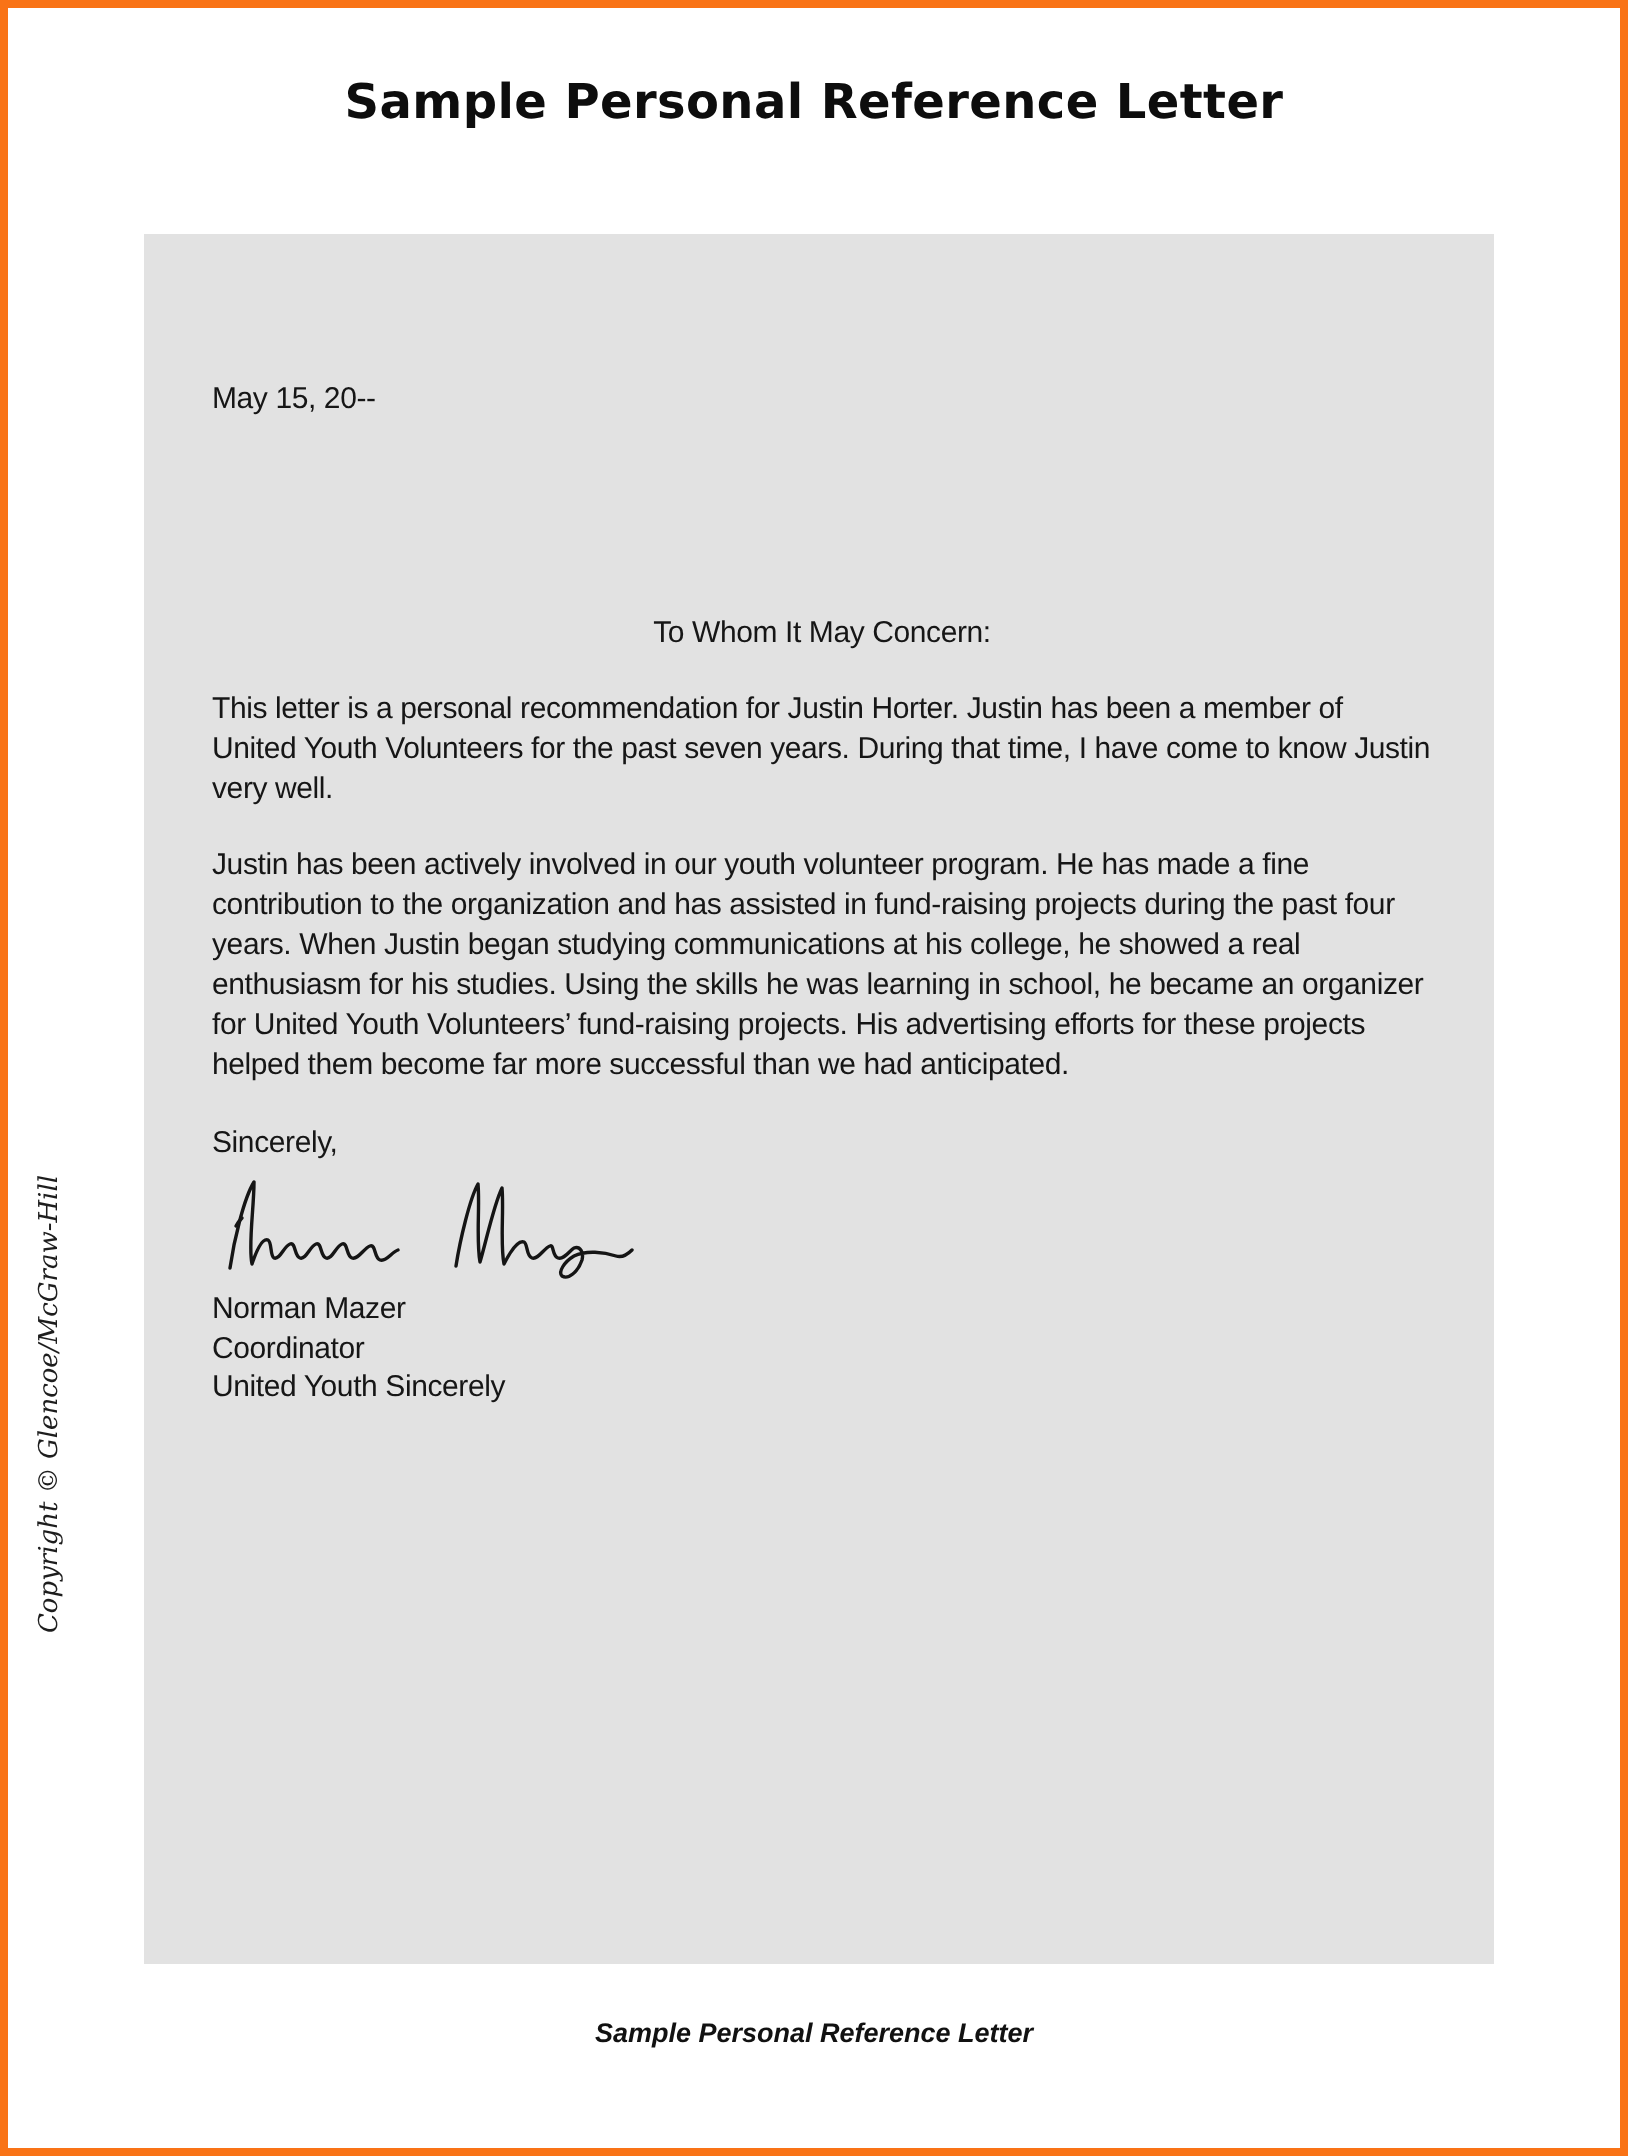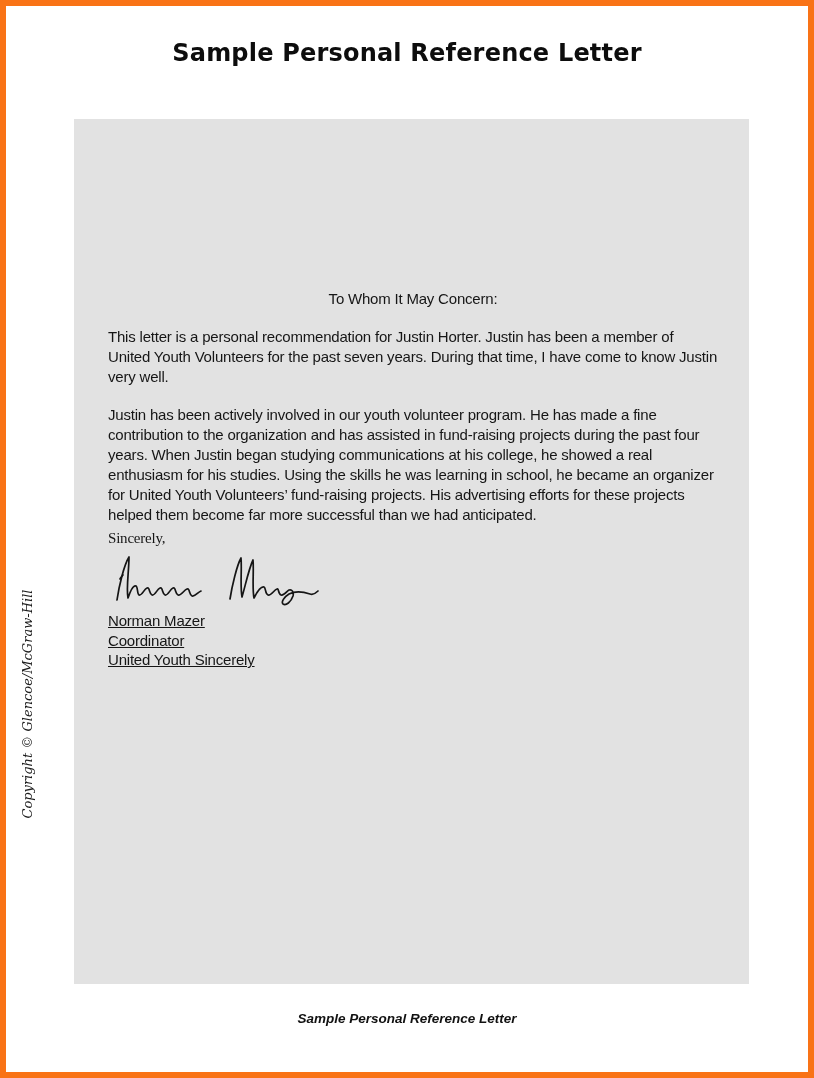--- a/index.html
+++ b/index.html
@@ -6,21 +6,21 @@
   html, body { background:#ffffff; }
   body {
     width:814px; height:1078px;
     font-family:"Liberation Sans", sans-serif;
     position:relative;
   }
   .page {
     position:absolute; inset:0;
     width:814px; height:1078px;
     background:#ffffff;
-    border:6px solid #f97316;
+    border:4px solid #f97316;
     overflow:hidden;
   }
   .title {
     position:absolute; top:33px; left:0; width:100%;
     text-align:center;
     font-family:"DejaVu Sans", sans-serif;
     font-weight:700; font-size:24px; color:#0d0d0d;
     letter-spacing:0.2px;
   }
   .copyright {
@@ -34,42 +34,43 @@
     position:absolute; left:68px; top:113px;
     width:675px; height:865px;
     background:#e2e2e2;
     padding:73px 30px 0 34px;
     color:#161616;
     font-size:15px; line-height:20px; letter-spacing:-0.2px;
   }
   .letter-box p { max-width:610px; }
   .salutation { margin-top:97px;text-align:center; }
   .para { margin-top:18px; }
-  .closing { margin-top:3px;font-family:Liberation Serif, serif; }
+  .closing { margin-top:19px; }
   .signature { margin-top:5px; width:218px; height:58px; }
   .signature svg { display:block; }
-  .signer-block p { margin:0; line-height:19.5px;text-decoration:underline; }
+  .signer-block p { margin:0; line-height:19.5px; }
   .footer {
     position:absolute; top:1005px; left:0; width:100%;
     text-align:center;
     font-family:"Liberation Sans", sans-serif;
     font-style:italic; font-weight:700; font-size:13.5px; color:#111111;
   }
 </style>
 </head>
 <body>
 
 <div class="page">
 
   <h1 class="title">Sample Personal Reference Letter</h1>
 
   <div class="copyright">Copyright © Glencoe/McGraw-Hill</div>
 
   <div class="letter-box">
 
+    <p class="date">May 15, 20--</p>
 
     <p class="salutation">To Whom It May Concern:</p>
 
     <p class="para">This letter is a personal recommendation for Justin Horter. Justin has been a member of United Youth Volunteers for the past seven years. During that time, I have come to know Justin very well.</p>
     <p class="para">Justin has been actively involved in our youth volunteer program. He has made a fine contribution to the organization and has assisted in fund-raising projects during the past four years. When Justin began studying communications at his college, he showed a real enthusiasm for his studies. Using the skills he was learning in school, he became an organizer for United Youth Volunteers’ fund-raising projects. His advertising efforts for these projects helped them become far more successful than we had anticipated.</p>
 
     <p class="closing">Sincerely,</p>
 
     <div class="signature" title="Norman Mazer">
       <svg width="218" height="58" viewBox="0 0 218 58">

